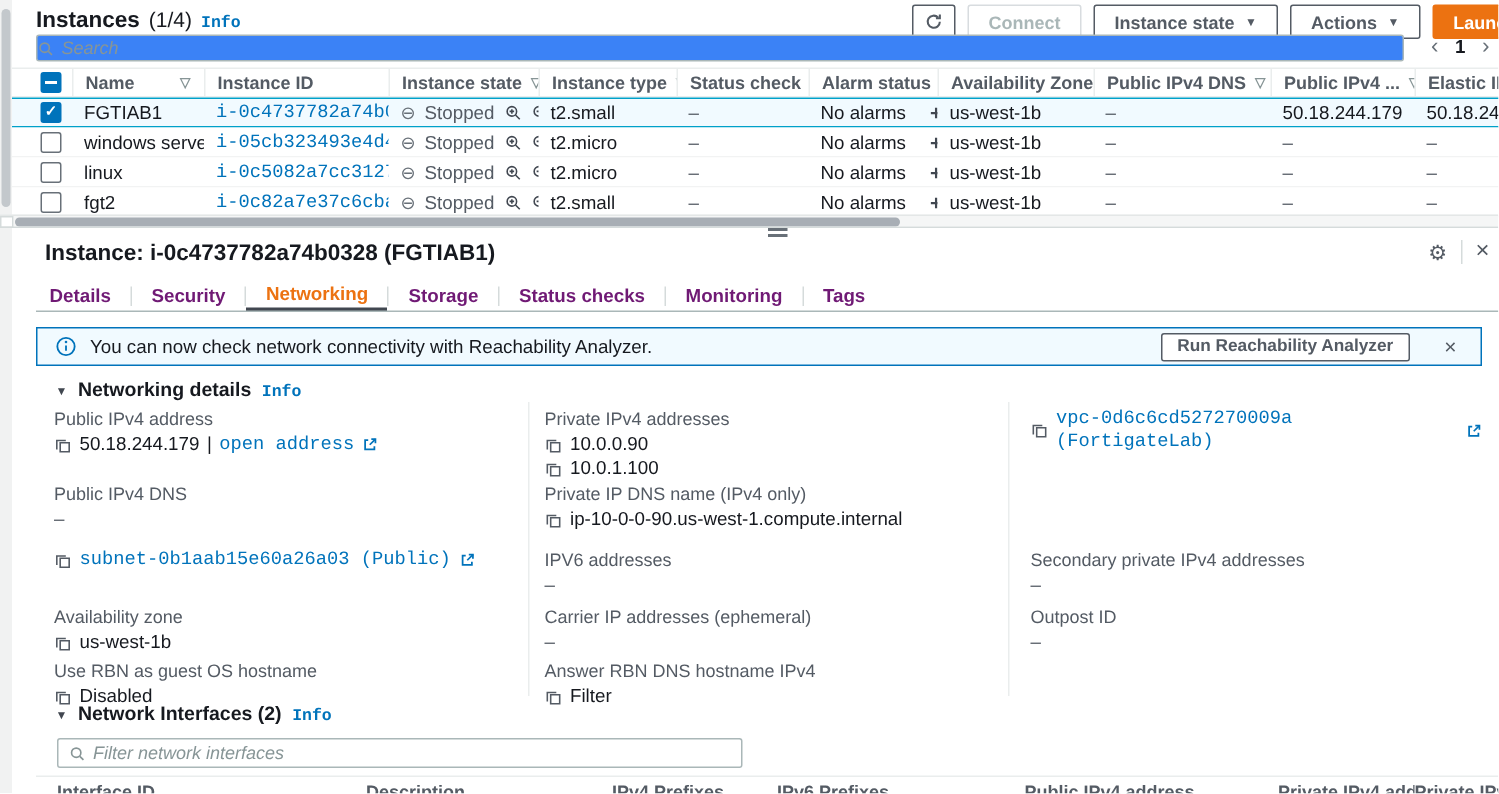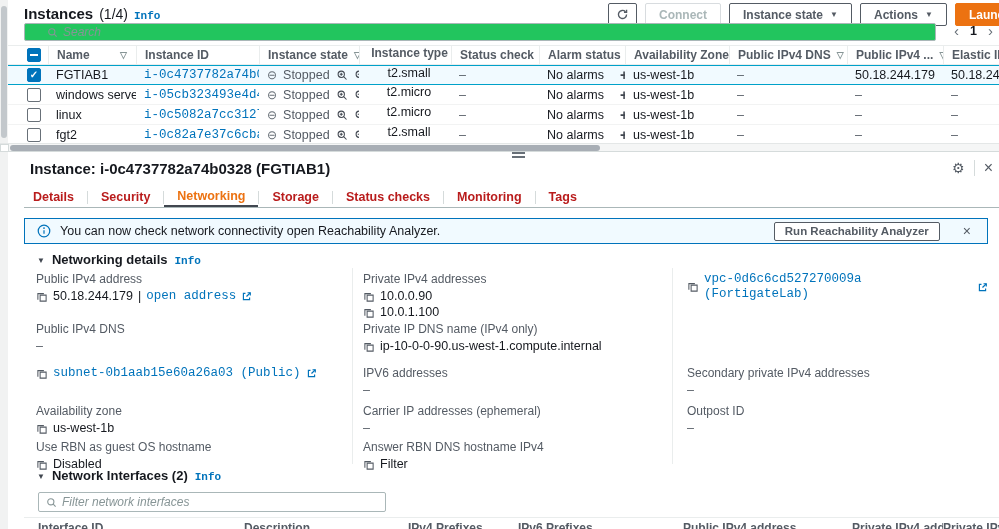--- a/index.html
+++ b/index.html
@@ -22,21 +22,21 @@
   .btn { display: inline-flex; align-items: center; justify-content: flex-start; gap: 7px; height: 23px;
          padding: 0 13px; border: 1px solid #545b64; border-radius: 2px; background: #fff;
          font-family: "Liberation Sans", sans-serif; font-weight: bold; font-size: 12px; color: #545b64; cursor: pointer; white-space: nowrap; }
   .btn.icon-only { padding: 0 7px; }
   .btn.disabled { border-color: #d8dcdf; color: #aab7b8; }
   .btn-primary { background: #ec7211; border-color: #ec7211; color: #fff; }
   .caret { font-size: 8px; line-height: 1; }
   .split { display: flex; gap: 2px; }
 
   .searchbox { position: absolute; left: 24px; top: 23px; width: 912px; height: 18px; border: 1px solid #aab7b8;
-               border-radius: 2px; background: #22c55e; display: flex; align-items: center; padding: 0 22px; gap: 5px; }
+               border-radius: 2px; background: #3b82f6; display: flex; align-items: center; padding: 0 0; gap: 5px; }
   .searchbox input { border: none; outline: none; flex: 1; font-family: "Liberation Sans", sans-serif;
                      font-size: 12px; font-style: italic; color: #16191f; background: transparent; }
   .searchbox input::placeholder, .filterbox input::placeholder { color: #879596; font-style: italic; }
 
   .pagination { position: absolute; top: 22px; right: 6px; display: flex; align-items: center; gap: 11px;
                 font-size: 13px; color: #687078; }
   .pagination .pg { font-weight: bold; color: #16191f; font-size: 12.5px; }
   .pagination .chev { font-size: 15px; cursor: pointer; }
 
   
@@ -45,21 +45,21 @@
   .thead { height: 20px; border-top: 1px solid #eaeded; border-bottom: 1px solid #eaeded;
            font-weight: bold; font-size: 12px; color: #545b64; }
   .trow.selected { background: #f1faff; border-top: 1px solid #00a1c9; border-bottom: 1px solid #00a1c9; }
   .c { display: flex; align-items: center; gap: 6px; padding-left: 8px; overflow: hidden; white-space: nowrap; flex-shrink: 0; height: 100%; }
   .thead .c { border-left: 1px solid #eaeded; }
   .thead .c.check { border-left: none; }
   .c.check { width: 40px; padding-left: 19px; }
   .c.name { width: 88px; }
   .c.id { width: 123px; }
   .c.state { width: 100px; }
-  .c.type { width: 92px; flex-direction: column; }
+  .c.type { width: 92px; }
   .c.status { width: 88px; }
   .c.alarm { width: 86px; }
   .c.az { width: 104px; }
   .c.dns { width: 118px; }
   .c.pubip { width: 96px; }
   .c.eip { width: 90px; }
   .sort { margin-left: auto; margin-right: 9px; color: #879596; font-size: 9px; cursor: pointer; }
   .cell-text { font-size: 12.5px; color: #16191f; }
   .link { color: #0073bb; cursor: pointer; }
   .st-icon { color: #687078; font-size: 12px; }
@@ -84,21 +84,21 @@
   .grip { position: absolute; left: 512px; top: 152px; width: 13px; height: 6px;
           border-top: 2px solid #687078; border-bottom: 2px solid #687078; cursor: row-resize; }
   .panel-title { position: absolute; left: 30px; top: 160px; font-size: 15px; font-weight: bold; color: #16191f; }
   .panel-icons { position: absolute; right: 6px; top: 160px; display: flex; align-items: center; gap: 9px; }
   .gear { font-size: 14px; color: #545b64; cursor: pointer; }
   .vr { width: 1px; height: 16px; background: #d5dbdb; }
   .x-icon { font-size: 16px; color: #545b64; cursor: pointer; line-height: 1; }
 
   
   .tabs { position: absolute; left: 20px; top: 186px; display: flex; align-items: center; height: 22px; }
-  .tab { padding: 0 13px; font-size: 12.5px; font-weight: bold; color: #b91c1c; cursor: pointer;
+  .tab { padding: 0 13px; font-size: 12.5px; font-weight: bold; color: #701a75; cursor: pointer;
          height: 22px; display: flex; align-items: center; }
   .tab.active { color: #ec7211; border-bottom: 3px solid #414750; }
   .tab-sep { width: 1px; height: 13px; background: #d5dbdb; }
   .tabs-baseline { position: absolute; left: 24px; top: 207px; width: 975px; border-top: 1px solid #aab7b8; }
 
   
   .banner { position: absolute; left: 24px; top: 218px; width: 964px; height: 26px; background: #f1faff;
             border: 1px solid #0073bb; display: flex; align-items: center; padding: 0 12px; gap: 9px; }
   .banner-text { font-size: 12.5px; color: #16191f; }
   .banner .btn { height: 19px; font-size: 11.5px; padding: 0 10px; margin-left: auto; }
@@ -122,21 +122,21 @@
   .val + .val { margin-top: 1px; }
 
   svg.cp { width: 12px; height: 12px; stroke: #545b64; fill: none; stroke-width: 1.4; flex-shrink: 0; cursor: pointer; }
   svg.ext { width: 11px; height: 11px; stroke: #0073bb; fill: none; stroke-width: 1.7; flex-shrink: 0; }
   svg.zm { width: 12px; height: 12px; stroke: #414750; fill: none; stroke-width: 1.4; cursor: pointer; flex-shrink: 0; }
   svg.si { width: 11px; height: 11px; stroke: #879596; fill: none; stroke-width: 1.6; flex-shrink: 0; }
   svg.ii { width: 14px; height: 14px; stroke: #0073bb; fill: none; stroke-width: 1.4; flex-shrink: 0; }
   svg.rf { width: 13px; height: 13px; stroke: #545b64; fill: none; stroke-width: 1.7; }
 
   
-  .filterbox { position: absolute; left: 38px; top: 492px; width: 348px; height: 20px; border: 1px solid #aab7b8;
+  .filterbox { position: absolute; left: 38px; top: 492px; width: 457px; height: 20px; border: 1px solid #aab7b8;
                border-radius: 2px; display: flex; align-items: center; gap: 5px; padding: 0 7px; background: #fff; }
   .filterbox input { border: none; outline: none; flex: 1; font-family: "Liberation Sans", sans-serif;
                      font-size: 12px; font-style: italic; background: transparent; color: #16191f; }
   .ni-top-border { position: absolute; left: 24px; top: 517px; width: 975px; border-top: 1px solid #eaeded; }
   .ni-cols { position: absolute; left: 38px; top: 521px; display: flex; font-size: 12px; font-weight: bold;
              color: #545b64; white-space: nowrap; }
   .ni-col { flex-shrink: 0; overflow: hidden; }
 </style>
 </head>
 <body>
@@ -477,21 +477,21 @@
       </div>
   </div>
   <div class="tabs-baseline"></div>
 
   <div class="banner">
     <svg class="ii" viewBox="0 0 16 16">
         <circle cx="8" cy="8" r="6.6"></circle>
         <path d="M8 7.2v4"></path>
         <circle cx="8" cy="4.6" r="0.4" fill="#0073bb" stroke-width="1.2"></circle>
       </svg>
-    <span class="banner-text">You can now check network connectivity open Reachability Analyzer.</span>
+    <span class="banner-text">You can now check network connectivity with Reachability Analyzer.</span>
     <button class="btn">
       <span>Run Reachability Analyzer</span>
     </button>
     <span class="x-icon">×</span>
   </div>
 
   <div class="sec-header" style="left:37px; top:252px;">
     <span class="tri">▼</span>
     <span class="sec-title">Networking details</span>
     <a class="info-link">Info</a>

